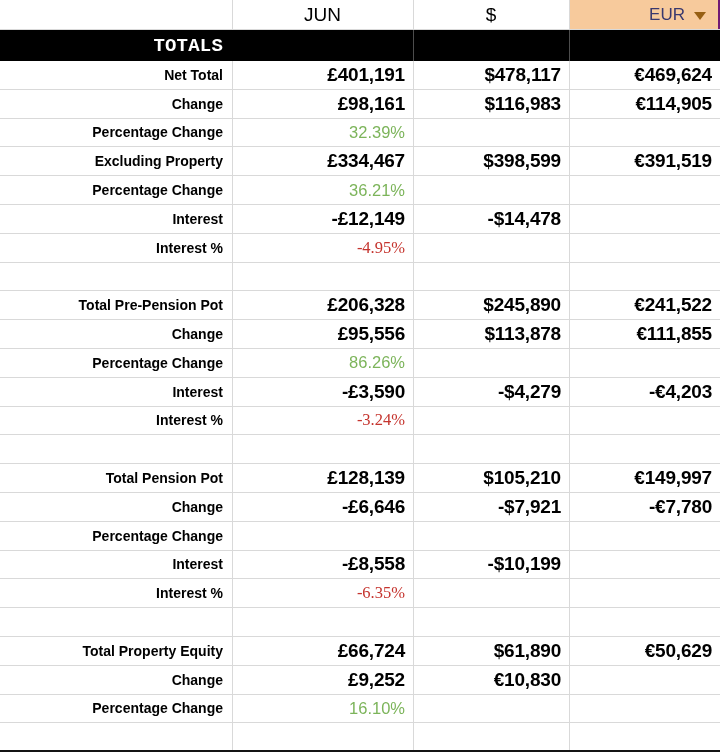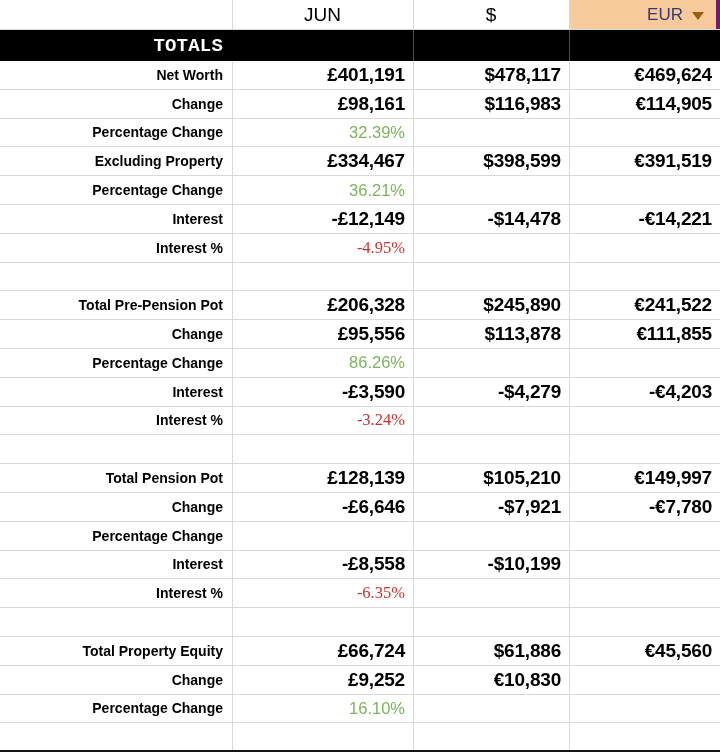--- a/index.html
+++ b/index.html
@@ -29,21 +29,21 @@
   }
 
   
   .header-row { height:30px; border-bottom:1px solid var(--gridline,#d9d9d9); position:relative; z-index:0; }
   .h-center { justify-content:center; padding-right:0; font-weight:400; font-size:19px; }
   .h-eur {
     background:var(--eur-header-bg,#f7ca9c);
     color:var(--eur-header-text,#39386e);
     font-weight:400; font-size:17px;
     gap:9px; padding-right:12px;
-    border-right:4px solid #701a75;
+    border-right:2px solid #701a75;
   }
   .filter-arrow {
     width:0; height:0;
     border-left:6px solid transparent;
     border-right:6px solid transparent;
     border-top:8px solid var(--filter-arrow,#975f13);
     margin-top:2px;
   }
 
   
@@ -90,21 +90,21 @@
   </div>
 
   <div class="totals-row">
     <div class="totals-label">TOTALS</div>
     <div class="seam s1"></div>
     <div class="seam s2"></div>
   </div>
 
   <div id="rows">
       <div class="grid-row row currency">
-    <div class="cell cell-label">Net Worth</div>
+    <div class="cell cell-label">Net Total</div>
     <div class="cell num">£401,191</div>
     <div class="cell num">$478,117</div>
     <div class="cell num">€469,624</div>
   </div>
       <div class="grid-row row currency">
     <div class="cell cell-label">Change</div>
     <div class="cell num">£98,161</div>
     <div class="cell num">$116,983</div>
     <div class="cell num">€114,905</div>
   </div>
@@ -123,21 +123,20 @@
       <div class="grid-row row pct_up">
     <div class="cell cell-label">Percentage Change</div>
     <div class="cell num">36.21%</div>
     <div class="cell num"></div>
     <div class="cell num"></div>
   </div>
       <div class="grid-row row currency">
     <div class="cell cell-label">Interest</div>
     <div class="cell num">-£12,149</div>
     <div class="cell num">-$14,478</div>
-    <div class="cell num">-€14,221</div>
   </div>
       <div class="grid-row row pct_down">
     <div class="cell cell-label">Interest %</div>
     <div class="cell num">-4.95%</div>
     <div class="cell num"></div>
     <div class="cell num"></div>
   </div>
       <div class="grid-row row blank">
     <div class="cell cell-label"></div>
     <div class="cell num"></div>
@@ -210,22 +209,22 @@
   </div>
       <div class="grid-row row blank">
     <div class="cell cell-label"></div>
     <div class="cell num"></div>
     <div class="cell num"></div>
     <div class="cell num"></div>
   </div>
       <div class="grid-row row currency">
     <div class="cell cell-label">Total Property Equity</div>
     <div class="cell num">£66,724</div>
-    <div class="cell num">$61,886</div>
-    <div class="cell num">€45,560</div>
+    <div class="cell num">$61,890</div>
+    <div class="cell num">€50,629</div>
   </div>
       <div class="grid-row row currency">
     <div class="cell cell-label">Change</div>
     <div class="cell num">£9,252</div>
     <div class="cell num">€10,830</div>
   </div>
       <div class="grid-row row pct_up">
     <div class="cell cell-label">Percentage Change</div>
     <div class="cell num">16.10%</div>
     <div class="cell num"></div>

